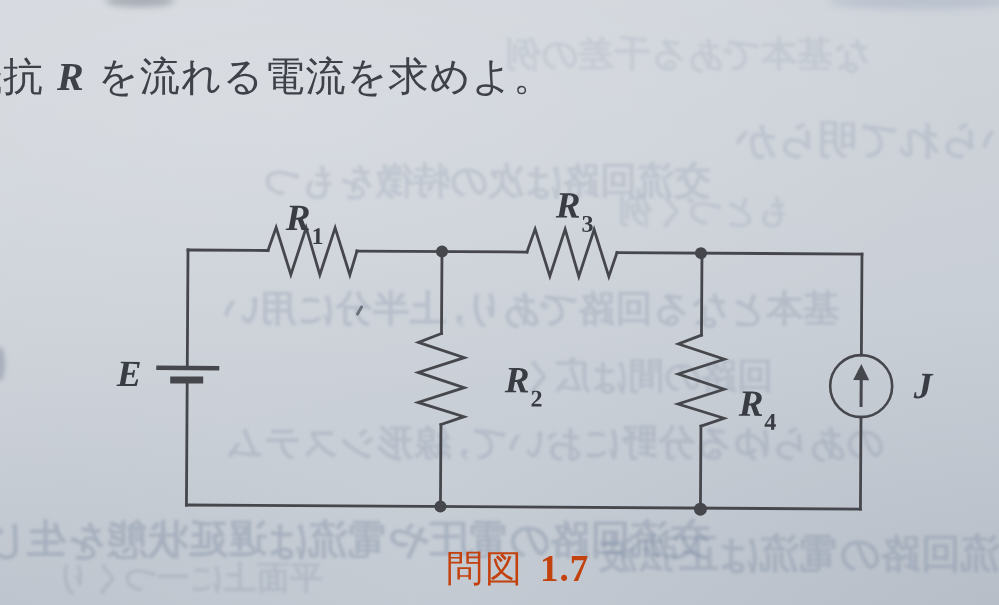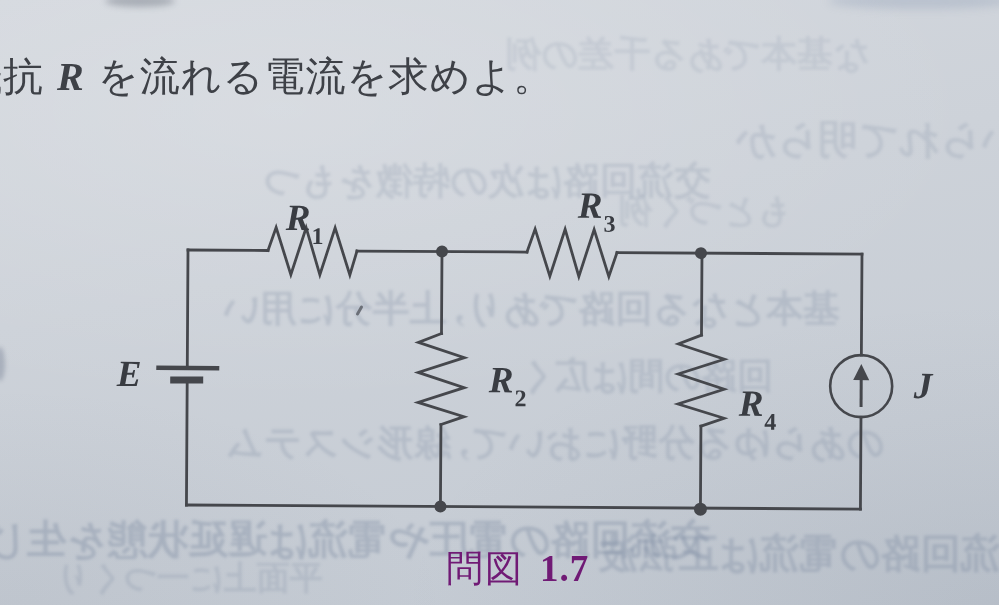--- a/index.html
+++ b/index.html
@@ -30,21 +30,21 @@
   .figure{position:absolute;left:0;top:0;width:999px;height:605px;
     transform:rotate(.35deg);transform-origin:188px 250px;}
   .clabel{
     position:absolute;transform:translate(-50%,-50%);
     font-size:37px;font-style:italic;font-weight:600;color:#393c42;
     white-space:nowrap;line-height:1;
   }
   .clabel sub{font-style:normal;font-size:24px;font-weight:600;
     position:relative;top:6px;left:1px;}
   
-  .caption{position:absolute;left:446px;top:544px;font-size:37px;color:#701a75;
+  .caption{position:absolute;left:446px;top:544px;font-size:37px;color:#c2410c;
     letter-spacing:2px;white-space:nowrap;}
   .caption .capnum{font-weight:700;margin-left:16px;letter-spacing:1px;}
   
   .smudge{position:absolute;border-radius:50%;pointer-events:none;}
   .speck{position:absolute;left:358px;top:305px;width:3px;height:11px;
     background:#565a62;opacity:.8;transform:rotate(30deg);border-radius:2px;}
   svg{display:block;}
 </style>
 </head>
 <body>
@@ -107,19 +107,19 @@
     <g fill="#45474c" stroke="none">
       <circle cx="442" cy="250" r="6"></circle>
       <circle cx="701" cy="250" r="6"></circle>
       <circle cx="442" cy="505" r="6"></circle>
       <circle cx="702" cy="506" r="6.5"></circle>
     </g>
   </svg>
 
   <span class="clabel" style="left:130px;top:374px;"><span>E</span></span>
   <span class="clabel" style="left:304px;top:204px;margin-top:16px;"><span>R</span><sub>1</sub></span>
-  <span class="clabel" style="left:574px;top:206px;margin-left:22px;"><span>R</span><sub>3</sub></span>
-  <span class="clabel" style="left:508px;top:381px;font-family:Liberation Serif, serif;"><span>R</span><sub>2</sub></span>
+  <span class="clabel" style="left:574px;top:206px;"><span>R</span><sub>3</sub></span>
+  <span class="clabel" style="left:524px;top:381px;font-family:Liberation Serif, serif;"><span>R</span><sub>2</sub></span>
   <span class="clabel" style="left:758px;top:383px;margin-top:20px;"><span>R</span><sub>4</sub></span>
   <span class="clabel" style="left:924px;top:381px;"><span>J</span></span>
 </div>
 
 <div class="caption"><span>問図</span><span class="capnum">1.7</span></div>
 
 </body></html>

